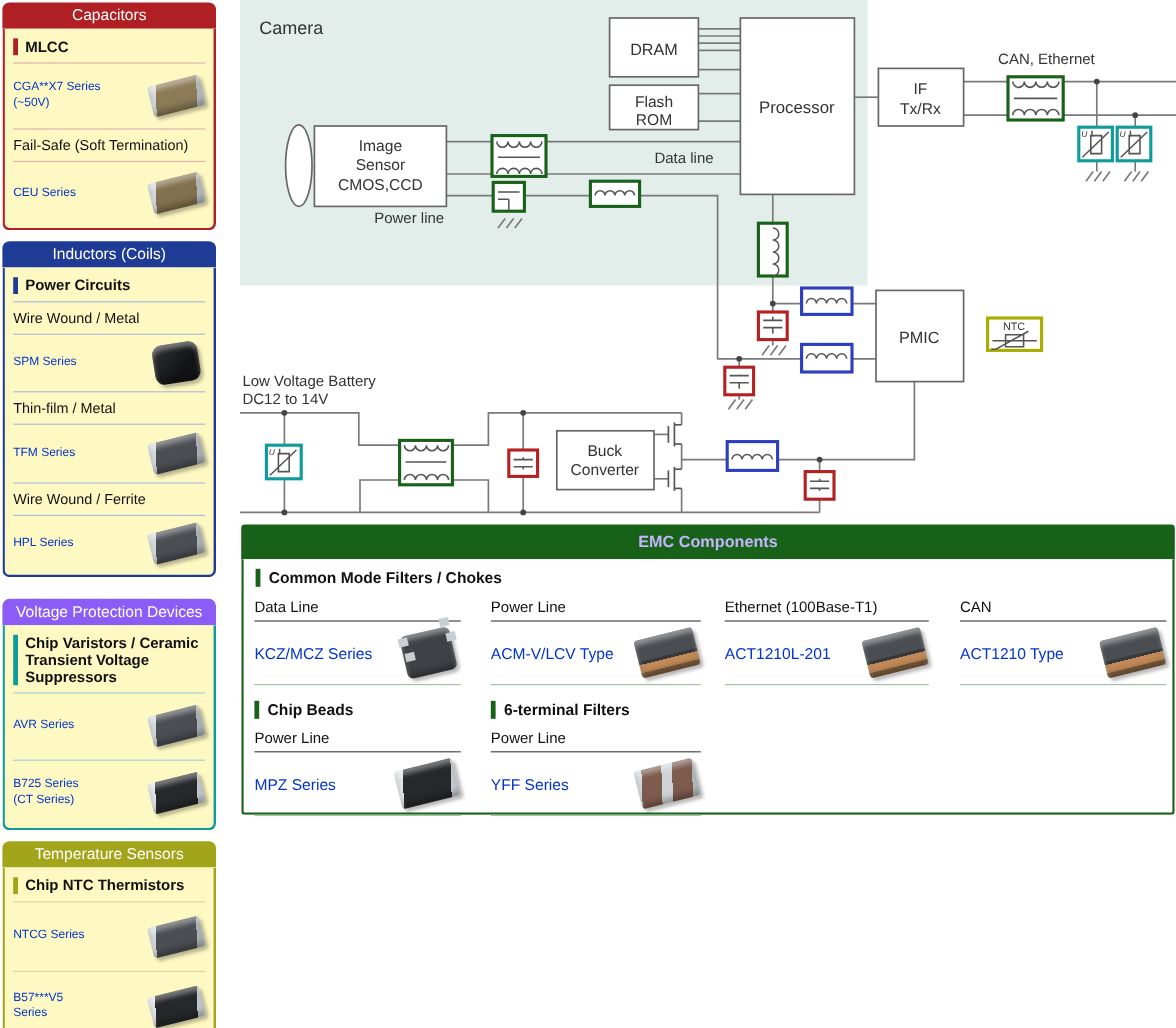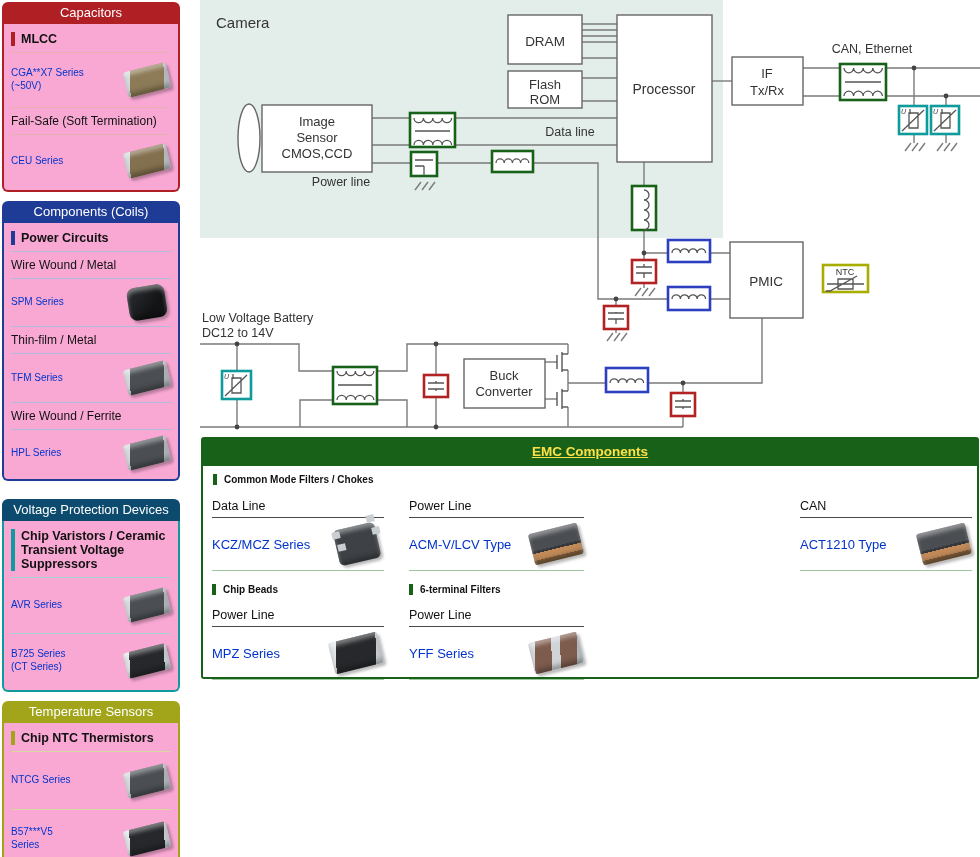--- a/index.html
+++ b/index.html
@@ -4,34 +4,34 @@
 <style>
   html,body{margin:0;padding:0;background:#fff;}
   .stage{position:relative;width:980px;height:857px;background:#fff;overflow:hidden;
          font-family:"Liberation Sans","DejaVu Sans",sans-serif;color:#111;}
 
   
   .side-section{position:absolute;left:2px;width:178px;box-sizing:border-box;}
   .side-hd{height:22px;line-height:22px;text-align:center;color:#fff;font-size:13px;
            border-radius:6px 6px 0 0;font-weight:normal;}
   .side-bd{box-sizing:border-box;border:2px solid;border-top:none;border-radius:0 0 6px 6px;
-           background:#f9a8d4;padding:2px 7px;display:flex;flex-direction:column;}
+           background:#fef9c3;padding:2px 7px;display:flex;flex-direction:column;}
   .srow{border-bottom:1px solid var(--sep);padding:5px 0;}
   .srow:last-child{border-bottom:none;}
   .srow.heading{display:flex;align-items:flex-start;font-weight:bold;font-size:12.5px;padding:6px 0;}
   .srow.heading .bar{flex:none;width:4px;align-self:stretch;background:var(--accent);margin-right:6px;}
   .srow.sub{font-size:12px;padding:6px 0;}
   .srow.product{flex:1;display:flex;align-items:center;justify-content:space-between;padding:3px 0;}
   .plink{color:#0233cc;font-size:10px;line-height:1.25;cursor:pointer;}
   .s-cap{--accent:#b01f24;--sep:#e5b2b2;}
   .s-cap .side-hd{background:#b01f24;} .s-cap .side-bd{border-color:#b01f24;}
   .s-ind{--accent:#1e3c96;--sep:#aebbdd;}
   .s-ind .side-hd{background:#1e3c96;} .s-ind .side-bd{border-color:#1e3c96;}
   .s-vpd{--accent:#0f9b9b;--sep:#a0d5d5;}
-  .s-vpd .side-hd{background:#0c4a6e;} .s-vpd .side-bd{border-color:#0f9b9b;}
+  .s-vpd .side-hd{background:#8b5cf6;} .s-vpd .side-bd{border-color:#0f9b9b;}
   .s-tmp{--accent:#a2a51a;--sep:#d7d7a2;}
   .s-tmp .side-hd{background:#a2a51a;} .s-tmp .side-bd{border-color:#a2a51a;}
 
   
   .chip{position:relative;width:48px;height:38px;flex:none;}
   .chip::before{content:"";position:absolute;left:2px;top:6px;width:44px;height:26px;border-radius:3px;
     transform:rotate(-14deg);
     box-shadow:inset 0 4px 4px rgba(255,255,255,.4),inset 0 -4px 5px rgba(0,0,0,.3),2px 3px 3px rgba(0,0,0,.28);}
   .chip-tan::before{background:linear-gradient(102deg,#d8dcdf 0 15%,#8d7b57 15% 85%,#b6bcc1 85% 100%);}
   .chip-tan2::before{background:linear-gradient(102deg,#d8dcdf 0 15%,#83704e 15% 85%,#b6bcc1 85% 100%);}
@@ -47,25 +47,25 @@
   .chip.lg{width:56px;height:46px;}
   .chip.lg::before{width:50px;height:32px;top:7px;left:3px;}
   .chip.lg.chip-kcz::before{width:42px;height:36px;top:5px;left:8px;}
 
   
   .diagram{position:absolute;left:200px;top:0;width:780px;height:506px;}
   svg text{font-family:"Liberation Sans","DejaVu Sans",sans-serif;fill:#333;}
 
   
   .emc{position:absolute;left:201px;top:437px;width:778px;height:242px;}
-  .emc-hd{height:29px;background:#186118;color:#fde047;font-size:13.5px;font-weight:bold;
-          display:flex;align-items:center;justify-content:center;border-radius:3px 3px 0 0;text-decoration:underline;}
+  .emc-hd{height:29px;background:#186118;color:#c4b5fd;font-size:13.5px;font-weight:bold;
+          display:flex;align-items:center;justify-content:center;border-radius:3px 3px 0 0;}
   .emc-bd{position:absolute;left:0;right:0;top:29px;bottom:0;background:#fff;
           border:2px solid #186118;border-top:none;border-radius:0 0 3px 3px;box-sizing:border-box;}
-  .gh{position:absolute;display:flex;font-weight:bold;font-size:10px;}
+  .gh{position:absolute;display:flex;font-weight:bold;font-size:13px;}
   .gh .bar{flex:none;width:4px;background:#186118;margin-right:7px;align-self:stretch;}
   .ecol{position:absolute;}
   .ecol .lbl{font-size:12.5px;padding-bottom:4px;border-bottom:1px solid #4a4a4a;}
   .ecol .prod{height:52px;display:flex;align-items:center;justify-content:space-between;
               border-bottom:1px solid #9fc79f;}
   .ecol .lnk{color:#0233cc;font-size:13px;cursor:pointer;}
 </style>
 </head>
 <body>
 
@@ -84,21 +84,21 @@
       </div>
       <div class="srow sub">Fail-Safe (Soft Termination)</div>
       <div class="srow product">
         <span class="plink">CEU Series</span>
         <span class="chip chip-tan2"></span>
       </div>
     </div>
   </div>
 
   <div class="side-section s-ind" style="top:201px;">
-    <div class="side-hd">Components (Coils)</div>
+    <div class="side-hd">Inductors (Coils)</div>
     <div class="side-bd" style="height:258px;">
       <div class="srow heading">
         <span class="bar"></span>
         <span>Power Circuits</span>
       </div>
       <div class="srow sub">Wire Wound / Metal</div>
       <div class="srow product">
         <span class="plink">SPM Series</span>
         <span class="chip chip-spm"></span>
       </div>
@@ -351,20 +351,27 @@
           <span class="chip lg chip-kcz"></span>
         </div>
       </div>
       <div class="ecol" style="top:33px;left:206px;width:175px;">
         <div class="lbl">Power Line</div>
         <div class="prod">
           <span class="lnk">ACM-V/LCV Type</span>
           <span class="chip lg chip-acm"></span>
         </div>
       </div>
+      <div class="ecol" style="top:33px;left:401px;width:170px;">
+        <div class="lbl">Ethernet (100Base-T1)</div>
+        <div class="prod">
+          <span class="lnk">ACT1210L-201</span>
+          <span class="chip lg chip-acm"></span>
+        </div>
+      </div>
       <div class="ecol" style="top:33px;left:597px;width:172px;">
         <div class="lbl">CAN</div>
         <div class="prod">
           <span class="lnk">ACT1210 Type</span>
           <span class="chip lg chip-acm"></span>
         </div>
       </div>
 
       <div class="gh" style="top:118px;left:9px;">
         <span class="bar"></span>

